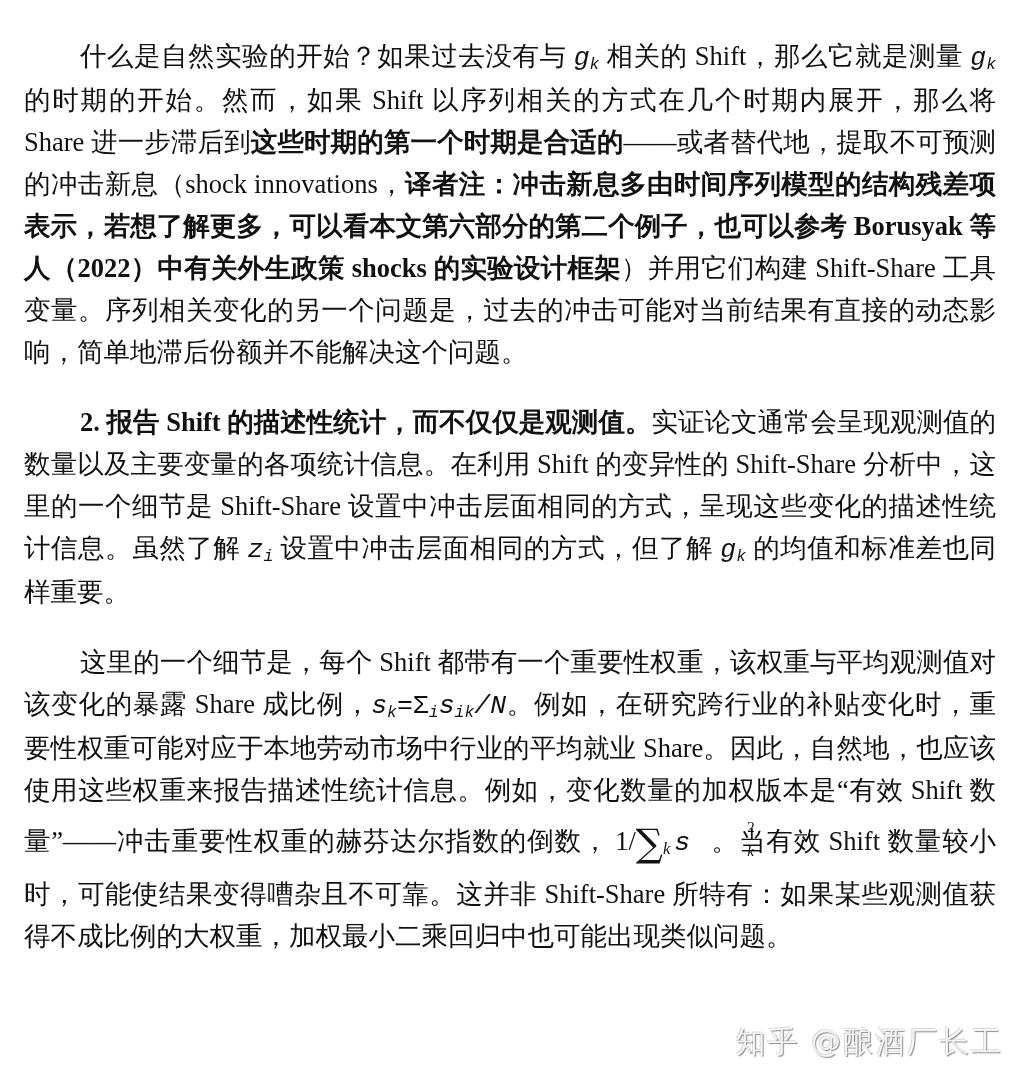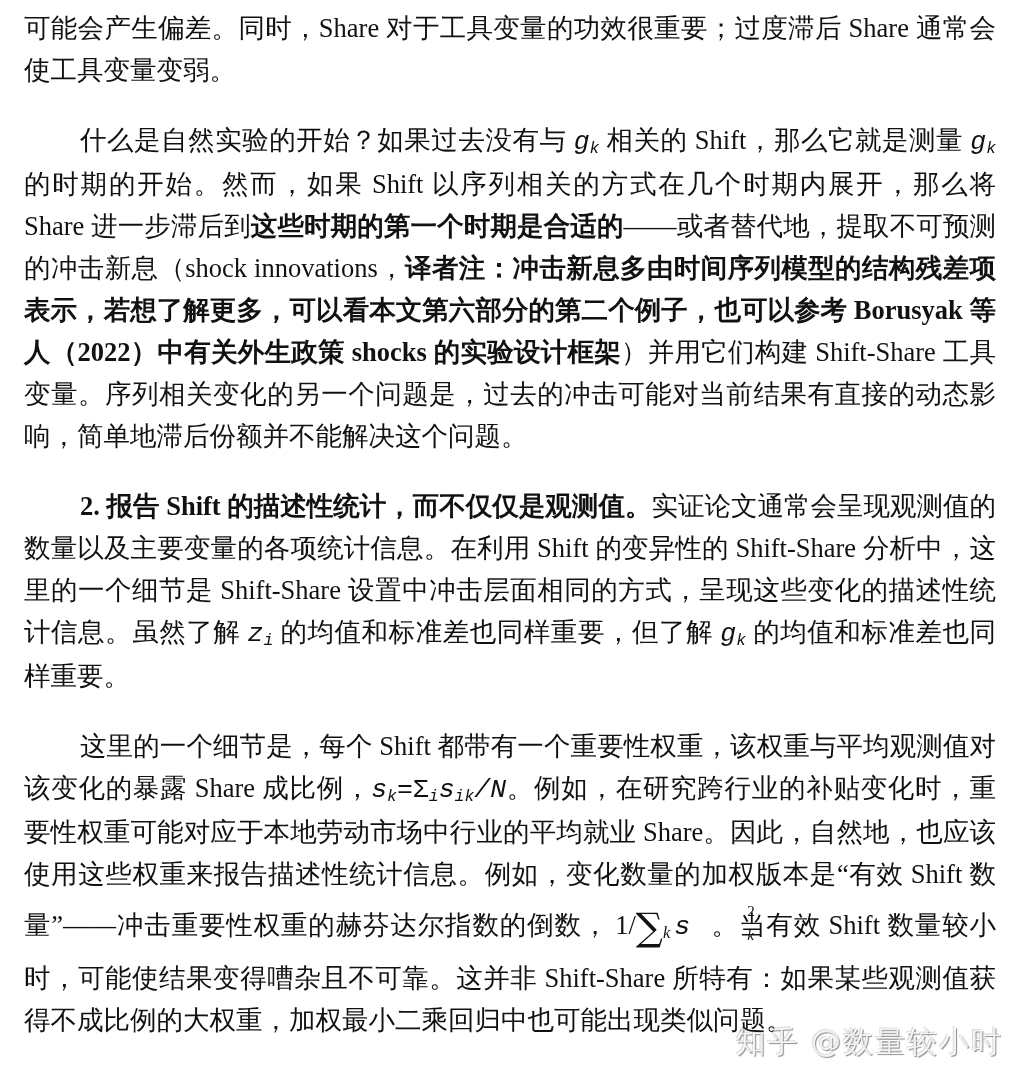--- a/index.html
+++ b/index.html
@@ -90,29 +90,28 @@
     letter-spacing: 2px;
     white-space: nowrap;
     pointer-events: none;
   }
 </style>
 </head>
 <body>
 
 <div class="page">
 
-  <p class="para"><span>可能会产生偏差。同时，Share 对于工具变量的功效很重要；过度滞后 Share 通常会使工具变量变弱。</span></p>
 
   <div class="gap"></div>
 
   <p class="para indent"><span>什么是自然实验的开始？如果过去没有与 </span><i class="math"><span>g</span><sub>k</sub></i><span> 相关的 Shift，那么它就是测量 </span><i class="math"><span>g</span><sub>k</sub></i><span> 的时期的开始。然而，如果 Shift 以序列相关的方式在几个时期内展开，那么将 Share 进一步滞后到</span><b>这些时期的第一个时期是合适的</b><span>——或者替代地，提取不可预测的冲击新息（shock innovations，</span><b>译者注：冲击新息多由时间序列模型的结构残差项表示，若想了解更多，可以看本文第六部分的第二个例子，也可以参考 Borusyak 等人（2022）中有关外生政策 shocks 的实验设计框架</b><span>）并用它们构建 Shift-Share 工具变量。序列相关变化的另一个问题是，过去的冲击可能对当前结果有直接的动态影响，简单地滞后份额并不能解决这个问题。</span></p>
 
   <div class="gap"></div>
 
-  <p class="para indent"><b>2. 报告 Shift 的描述性统计，而不仅仅是观测值。</b><span>实证论文通常会呈现观测值的数量以及主要变量的各项统计信息。在利用 Shift 的变异性的 Shift-Share 分析中，这里的一个细节是 Shift-Share 设置中冲击层面相同的方式，呈现这些变化的描述性统计信息。虽然了解 </span><i class="math"><span>z</span><sub>i</sub></i><span> 的均值和标准差也同样重要，但了解 </span><i class="math"><span>g</span><sub>k</sub></i><span> 的均值和标准差也同样重要。</span></p>
+  <p class="para indent"><b>2. 报告 Shift 的描述性统计，而不仅仅是观测值。</b><span>实证论文通常会呈现观测值的数量以及主要变量的各项统计信息。在利用 Shift 的变异性的 Shift-Share 分析中，这里的一个细节是 Shift-Share 设置中冲击层面相同的方式，呈现这些变化的描述性统计信息。虽然了解 </span><i class="math"><span>z</span><sub>i</sub></i><span> 设置中冲击层面相同的方式，但了解 </span><i class="math"><span>g</span><sub>k</sub></i><span> 的均值和标准差也同样重要。</span></p>
 
   <div class="gap"></div>
 
   <p class="para indent"><span>这里的一个细节是，每个 Shift 都带有一个重要性权重，该权重与平均观测值对该变化的暴露 Share 成比例，</span><i class="math"><span>s</span><sub>k</sub><span style="font-style:normal">=Σ</span><sub>i</sub><span>s</span><sub>ik</sub><span>/N</span></i><span>。例如，在研究跨行业的补贴变化时，重要性权重可能对应于本地劳动市场中行业的平均就业 Share。因此，自然地，也应该使用这些权重来报告描述性统计信息。例如，变化数量的加权版本是“有效 Shift 数量”——冲击重要性权重的赫芬达尔指数的倒数，</span><span class="formula-line"><span style="margin-left:6px">1/</span><span class="sum">∑</span><sub style="font-style:italic">k</sub><i class="math" style="margin-left:4px">s</i><span class="subsup"><span class="sp">2</span><span class="sb">k</span></span></span><span> 。当有效 Shift 数量较小时，可能使结果变得嘈杂且不可靠。这并非 Shift-Share 所特有：如果某些观测值获得不成比例的大权重，加权最小二乘回归中也可能出现类似问题。</span></p>
 
 </div>
 
-<div class="watermark">知乎 @数量较小时</div>
+<div class="watermark">知乎 @酿酒厂长工</div>
 
 </body></html>

